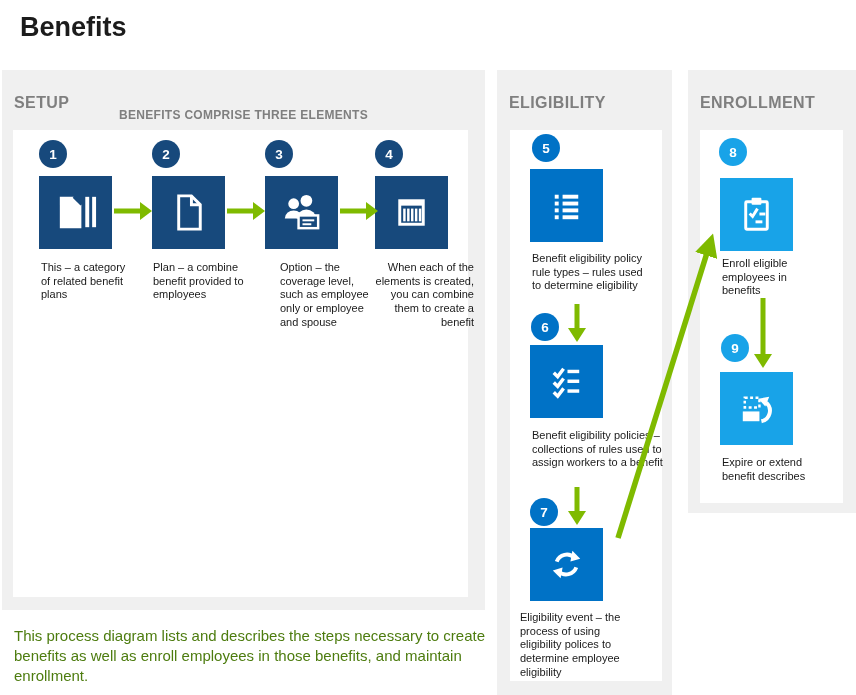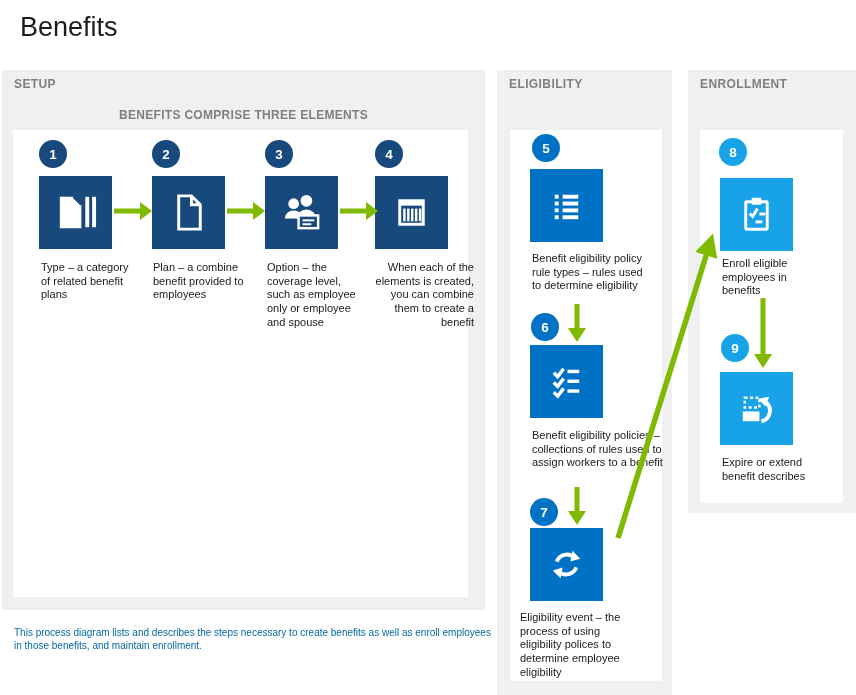--- a/index.html
+++ b/index.html
@@ -1,58 +1,58 @@
 <!DOCTYPE html>
 <html><head>
 <meta charset="utf-8">
 <style>
   html,body{margin:0;padding:0;}
   body{
     position:relative;width:856px;height:695px;background:#ffffff;
     font-family:"Liberation Sans",sans-serif;color:#1a1a1a;overflow:hidden;
   }
-  .page-title{position:absolute;left:20px;top:12px;font-size:27px;font-weight:400;color:#1c1c1c;}
+  .page-title{position:absolute;left:20px;top:12px;font-size:27px;font-weight:700;color:#1c1c1c;}
   .panel{position:absolute;background:#f0f0f0;}
   #panel-setup{left:2px;top:70px;width:483px;height:540px;}
   #panel-eligibility{left:497px;top:70px;width:175px;height:625px;}
   #panel-enrollment{left:688px;top:70px;width:168px;height:443px;padding-left:48px;}
-  .panel-label{position:absolute;left:12px;top:7px;font-size:12px;font-weight:bold;color:#7f7f7f;letter-spacing:.4px;}
+  .panel-label{position:absolute;left:12px;top:24px;font-size:16px;font-weight:bold;color:#7f7f7f;letter-spacing:.4px;}
   .subtitle{position:absolute;top:38px;left:0;width:100%;text-align:center;font-size:12px;font-weight:bold;color:#7f7f7f;letter-spacing:.3px;}
   .whitebox{position:absolute;background:#ffffff;}
   #wb-setup{left:11px;top:60px;width:455px;height:467px;}
   #wb-eligibility{left:13px;top:60px;width:152px;height:551px;}
   #wb-enrollment{left:12px;top:60px;width:143px;height:373px;}
 
   .badge{position:absolute;width:28px;height:28px;border-radius:50%;color:#fff;
     font-size:13.5px;font-weight:bold;display:flex;align-items:center;justify-content:center;z-index:3;}
   .tile{position:absolute;width:73px;height:73px;display:flex;align-items:center;justify-content:center;z-index:2;}
   .tile svg{width:47px;height:47px;display:block;}
   .caption{position:absolute;font-size:11px;line-height:1.24;color:#1a1a1a;z-index:2;}
   .c-navy{background:#17497c;}
   .c-mid{background:#0072c6;}
   .c-light{background:#18a3e8;}
 
   .arrow{position:absolute;z-index:4;}
   
   #b1{left:39px;top:140px;}  #t1{left:39px;top:176px;}  #c1{left:41px;top:261px;width:95px;}
   #b2{left:152px;top:140px;} #t2{left:152px;top:176px;} #c2{left:153px;top:261px;width:92px;}
-  #b3{left:265px;top:140px;} #t3{left:265px;top:176px;} #c3{left:267px;top:261px;width:97px;}
+  #b3{left:265px;top:140px;} #t3{left:265px;top:176px;} #c3{left:280px;top:261px;width:97px;}
   #b4{left:375px;top:140px;} #t4{left:375px;top:176px;} #c4{left:374px;top:261px;width:100px;text-align:right;}
   #ar1{left:114px;top:202px;} #ar2{left:227px;top:202px;} #ar3{left:340px;top:202px;}
   
   #b5{left:532px;top:134px;} #t5{left:530px;top:169px;} #c5{left:532px;top:252px;width:112px;}
   #b6{left:531px;top:313px;} #t6{left:530px;top:345px;} #c6{left:532px;top:429px;width:132px;}
   #b7{left:530px;top:498px;} #t7{left:530px;top:528px;} #c7{left:520px;top:611px;width:120px;}
   #ad1{left:568px;top:304px;} #ad2{left:568px;top:487px;}
   
   #b8{left:719px;top:138px;} #t8{left:720px;top:178px;} #c8{left:722px;top:257px;width:96px;}
   #b9{left:721px;top:334px;} #t9{left:720px;top:372px;} #c9{left:722px;top:456px;width:108px;}
   #ad3{left:754px;top:298px;}
 
-  .footer{position:absolute;left:14px;top:626px;width:478px;font-size:10px;line-height:1.32;color:#0369a1;}
+  .footer{position:absolute;left:14px;top:626px;width:478px;font-size:15px;line-height:1.32;color:#4d7c0f;}
   #overlay{position:absolute;left:0;top:0;z-index:5;pointer-events:none;}
 </style>
 </head>
 <body>
 
 <div class="page-title">Benefits</div>
 
 <div class="panel" id="panel-setup">
   <div class="panel-label">SETUP</div>
   <div class="subtitle">BENEFITS COMPRISE THREE ELEMENTS</div>
@@ -71,21 +71,21 @@
 
 <div class="badge c-navy" id="b1">1</div>
 <div class="tile c-navy" id="t1">
   <svg viewBox="0 0 48 48">
     <path d="M8 8 h14 l8 8 v24 h-22 z" fill="#fff"></path>
     <path d="M22 8 l8 8" stroke="#17497c" stroke-width="2.5" fill="none"></path>
     <rect x="34" y="8" width="4" height="31" fill="#fff"></rect>
     <rect x="41" y="8" width="4" height="31" fill="#fff"></rect>
   </svg>
 </div>
-<div class="caption" id="c1">Type – a category of related benefit plans</div>
+<div class="caption" id="c1">This – a category of related benefit plans</div>
 <svg class="arrow" id="ar1" width="38" height="18" viewBox="0 0 38 18">
   <rect x="0" y="6.5" width="26" height="5" fill="#7fba00"></rect>
     <polygon points="26,0 38,9 26,18" fill="#7fba00"></polygon>
 </svg>
 
 <div class="badge c-navy" id="b2">2</div>
 <div class="tile c-navy" id="t2">
   <svg viewBox="0 0 48 48">
     <path d="M14 7 h13 l9 9 v25 h-22 z" fill="none" stroke="#fff" stroke-width="3"></path>
     <path d="M27 7 v9 h9" fill="none" stroke="#fff" stroke-width="3"></path>

